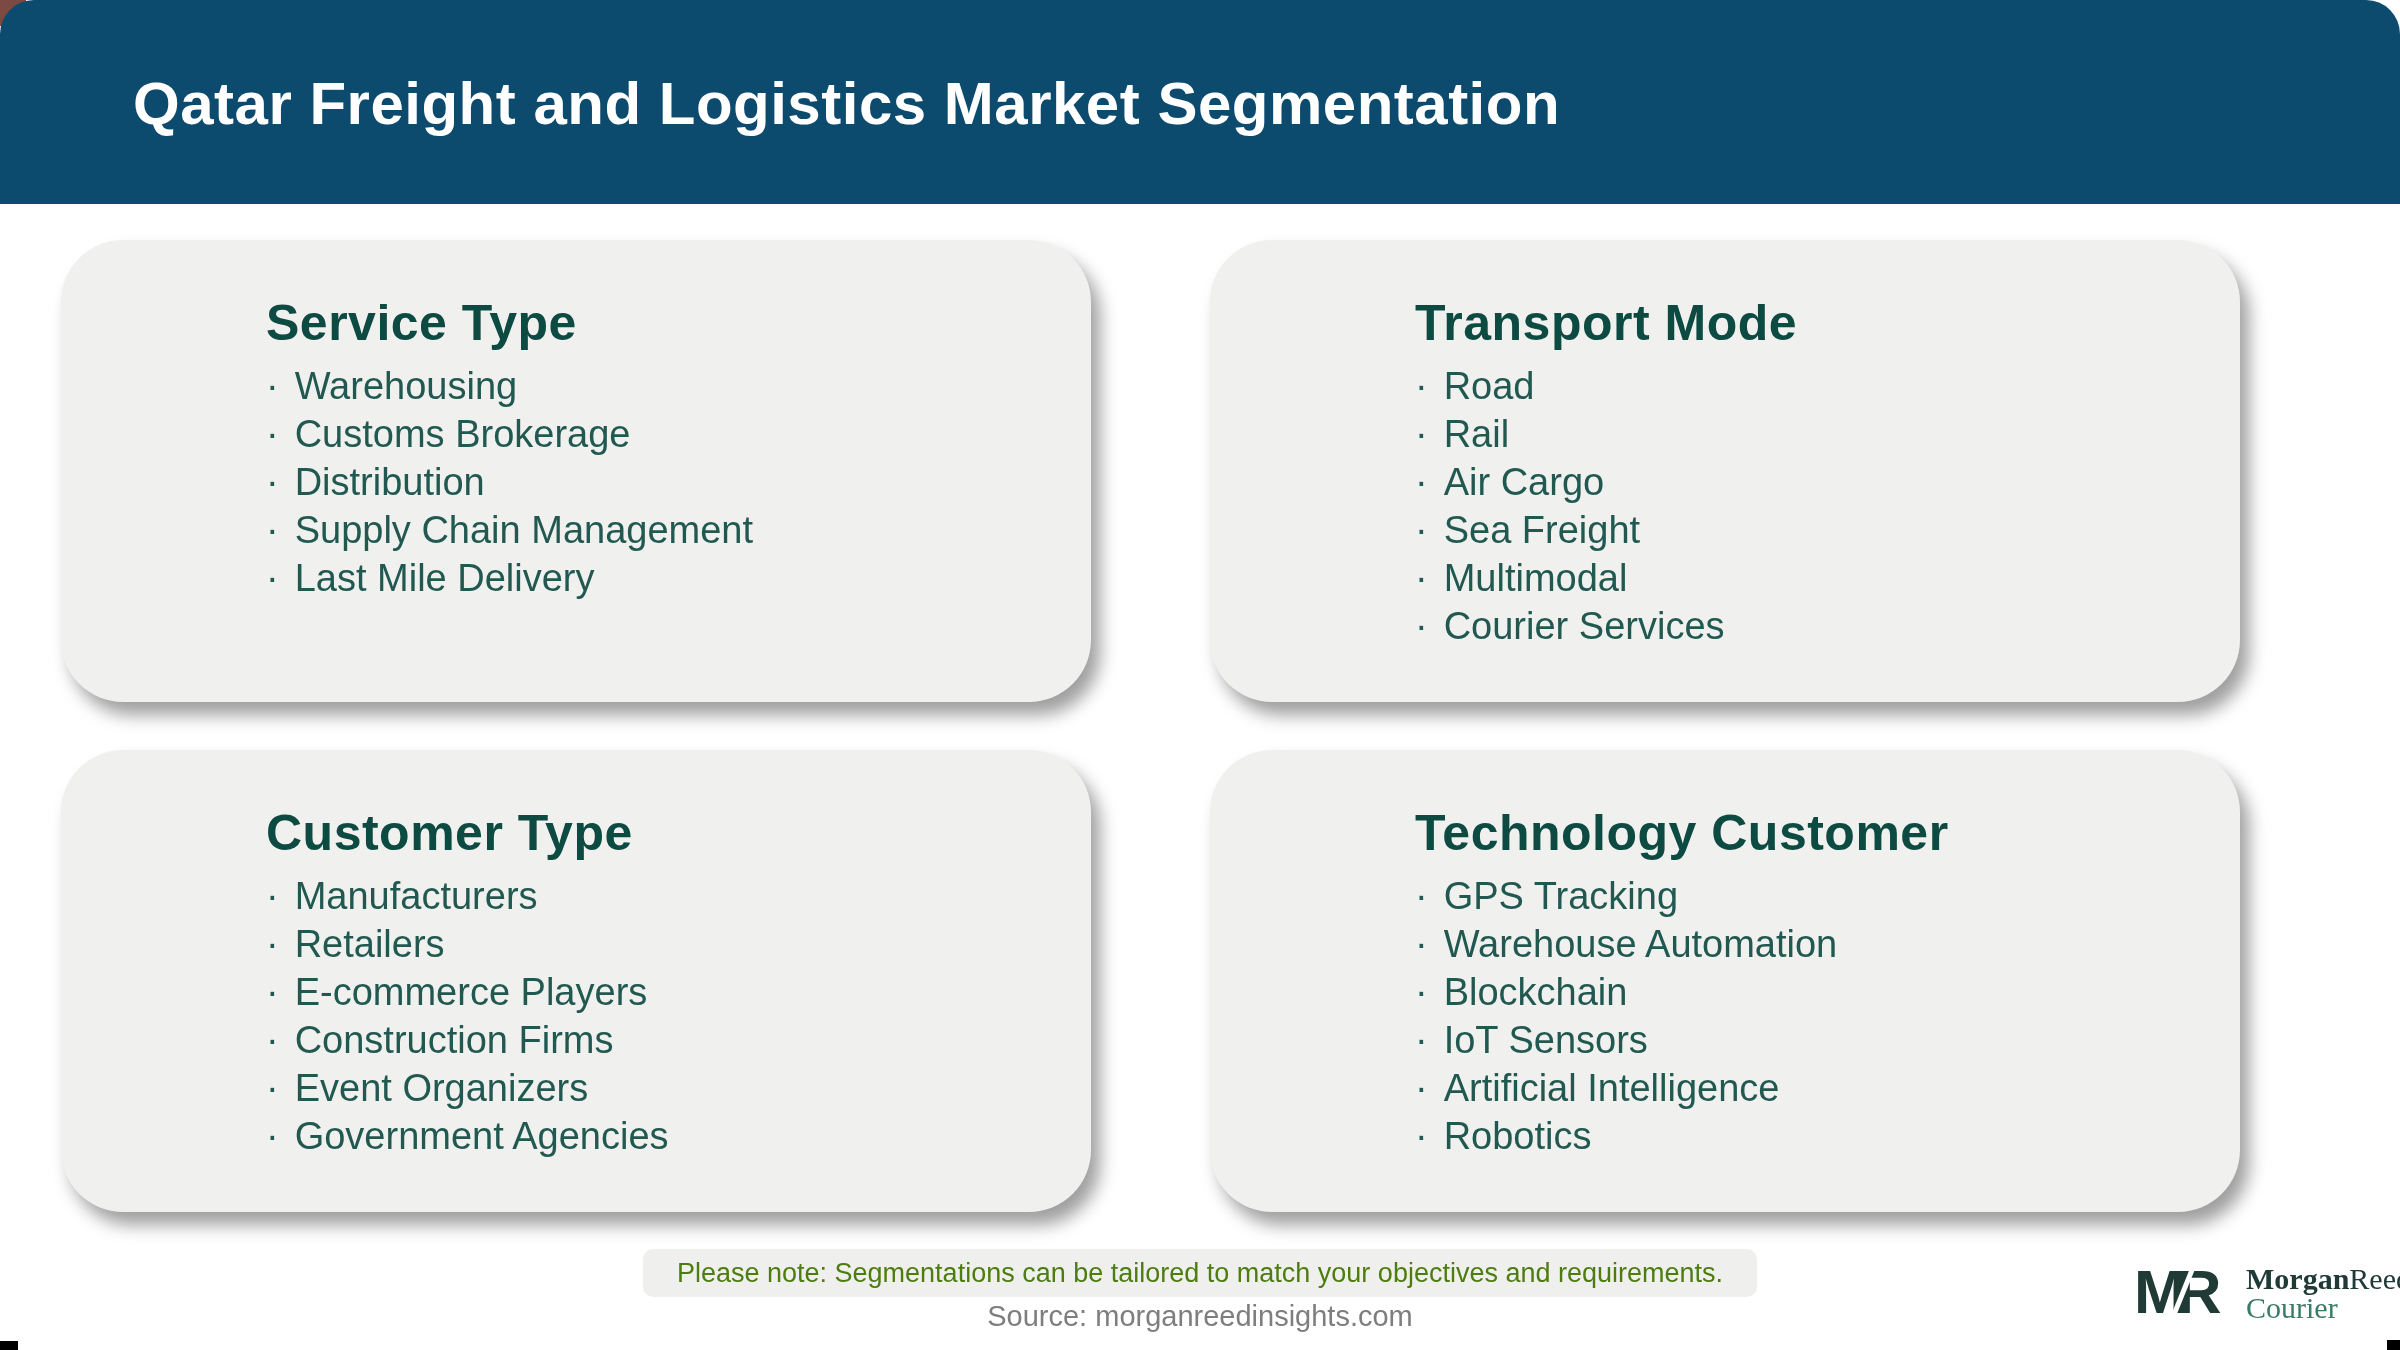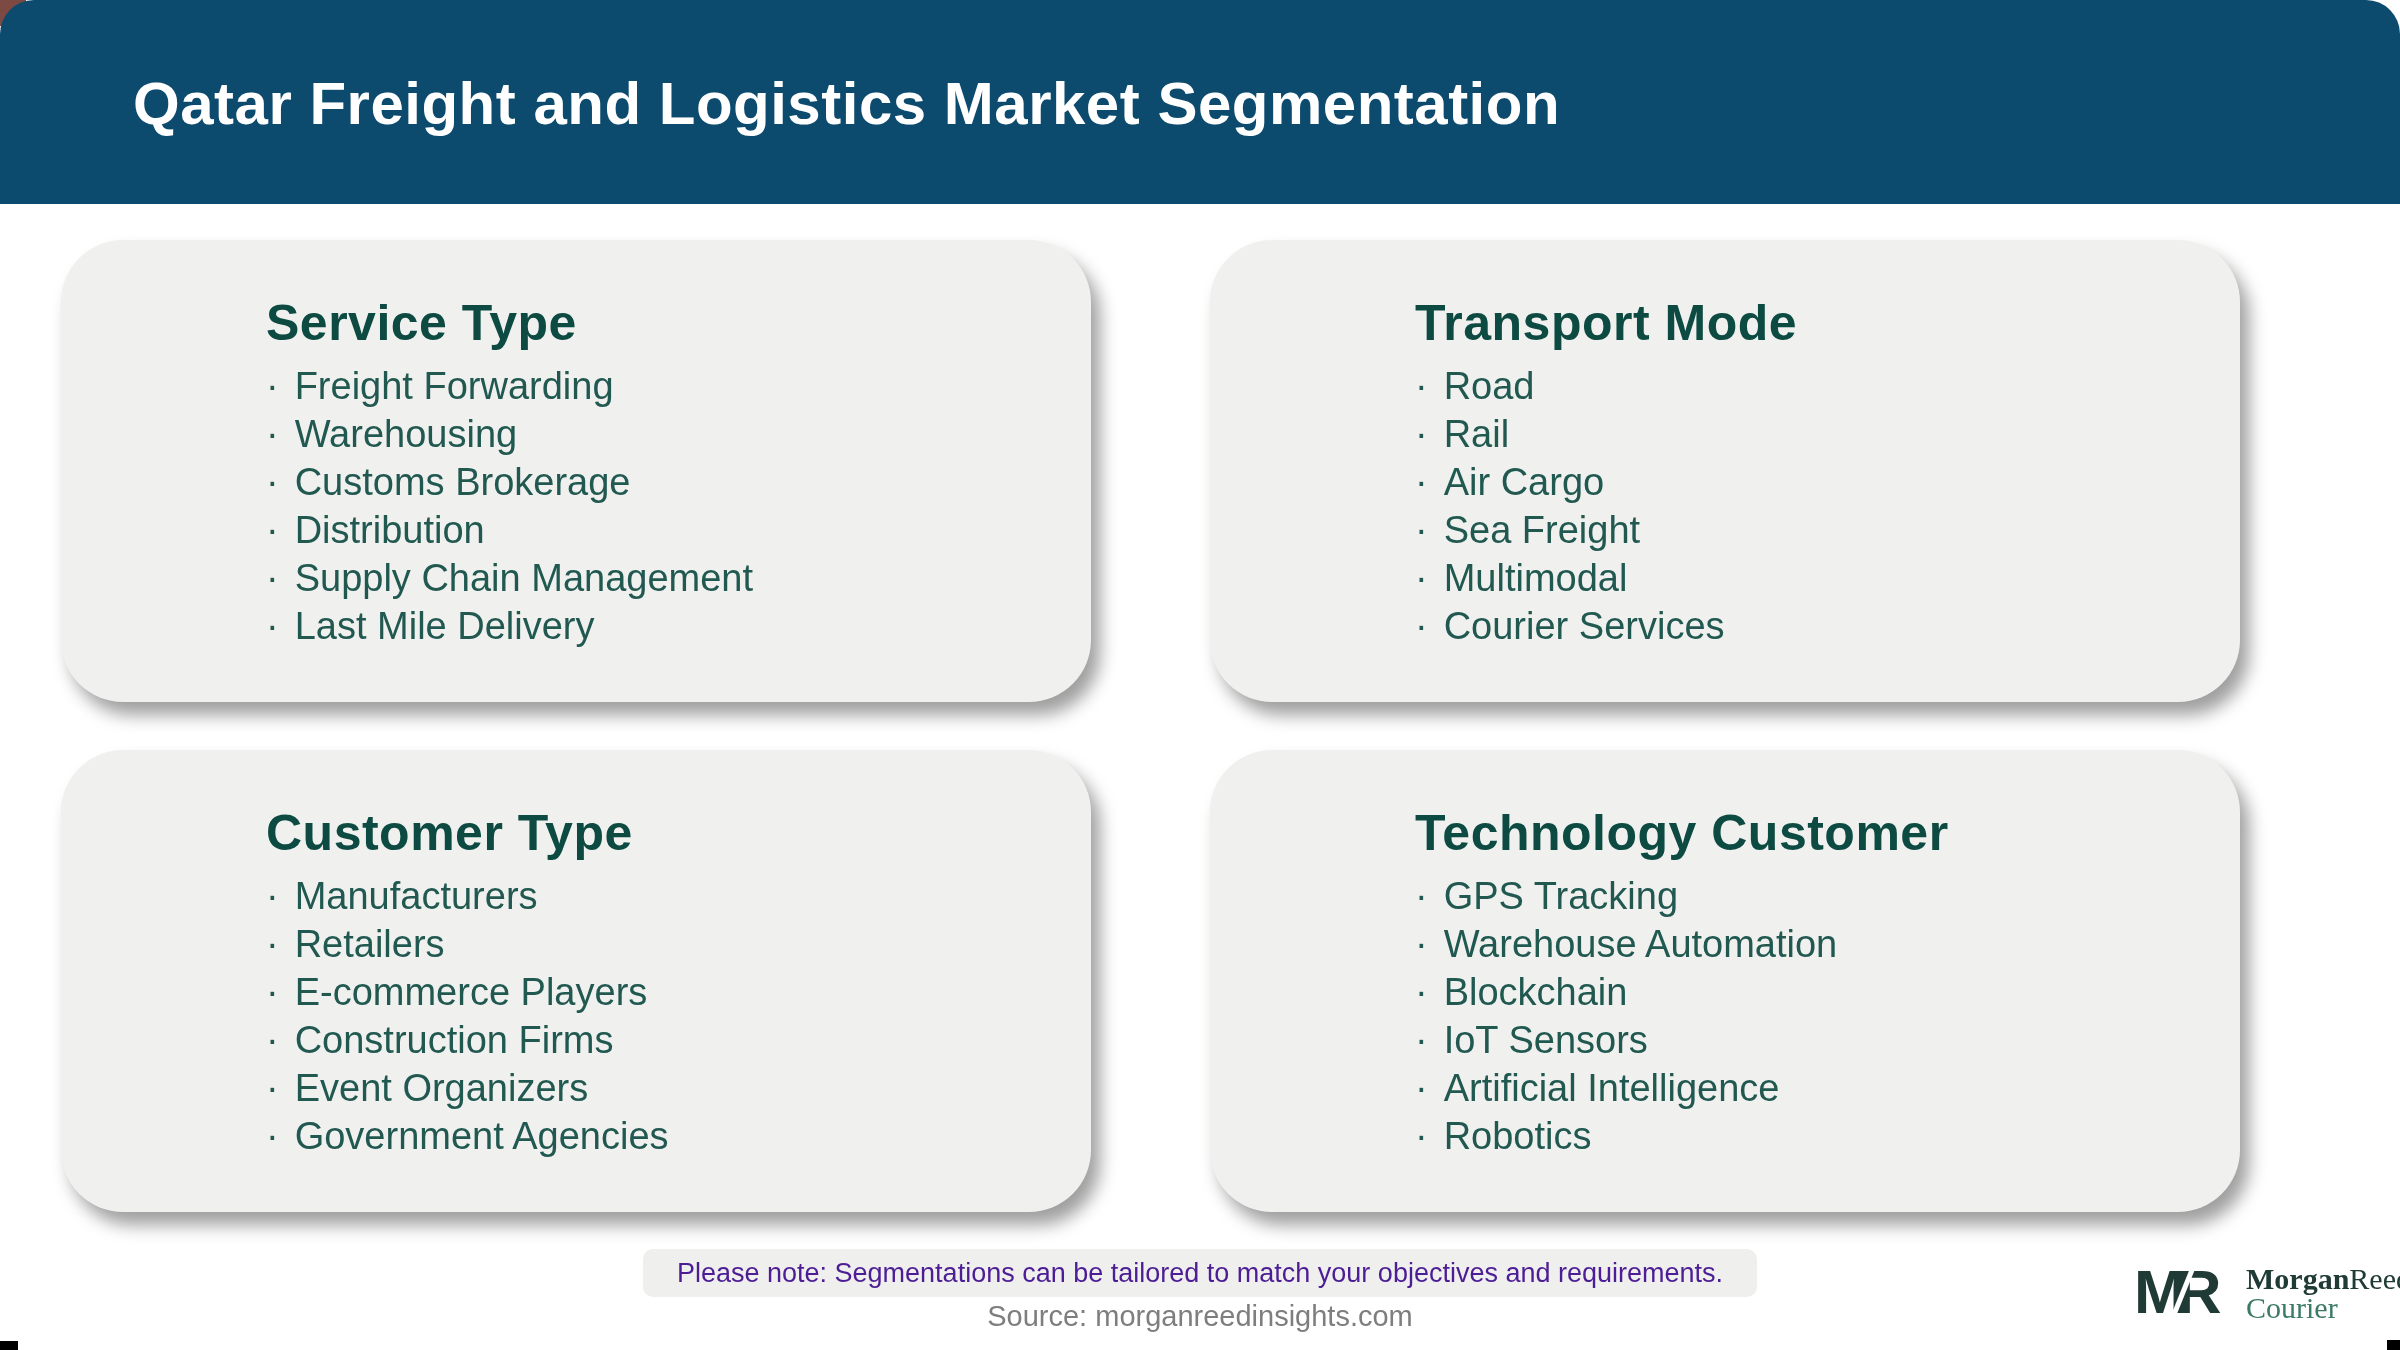--- a/index.html
+++ b/index.html
@@ -70,21 +70,21 @@
   .bullet { display: inline-block; margin-right: 16px; }
 
   .note {
     position: absolute; top: 1249px; left: 50%;
     transform: translateX(-50%);
     height: 48px; line-height: 48px;
     background: #efefed;
     border-radius: 10px;
     padding: 0 34px;
     font-size: 27px;
-    color: #4c1d95;
+    color: #4d7c0f;
     white-space: nowrap;
   }
 
   .source {
     position: absolute; top: 1300px; left: 0;
     width: 100%;
     text-align: center;
     font-size: 29px;
     color: #7e7e7e;
   }
@@ -137,21 +137,20 @@
 
 <header class="header">
   <h1>Qatar Freight and Logistics Market Segmentation</h1>
 </header>
 
 <main class="grid">
 
   <section class="card">
     <h2>Service Type</h2>
     <ul>
-      <li><span class="bullet">·</span><span>Freight Forwarding</span></li>
       <li><span class="bullet">·</span><span>Warehousing</span></li>
       <li><span class="bullet">·</span><span>Customs Brokerage</span></li>
       <li><span class="bullet">·</span><span>Distribution</span></li>
       <li><span class="bullet">·</span><span>Supply Chain Management</span></li>
       <li><span class="bullet">·</span><span>Last Mile Delivery</span></li>
     </ul>
   </section>
 
   <section class="card">
     <h2>Transport Mode</h2>

